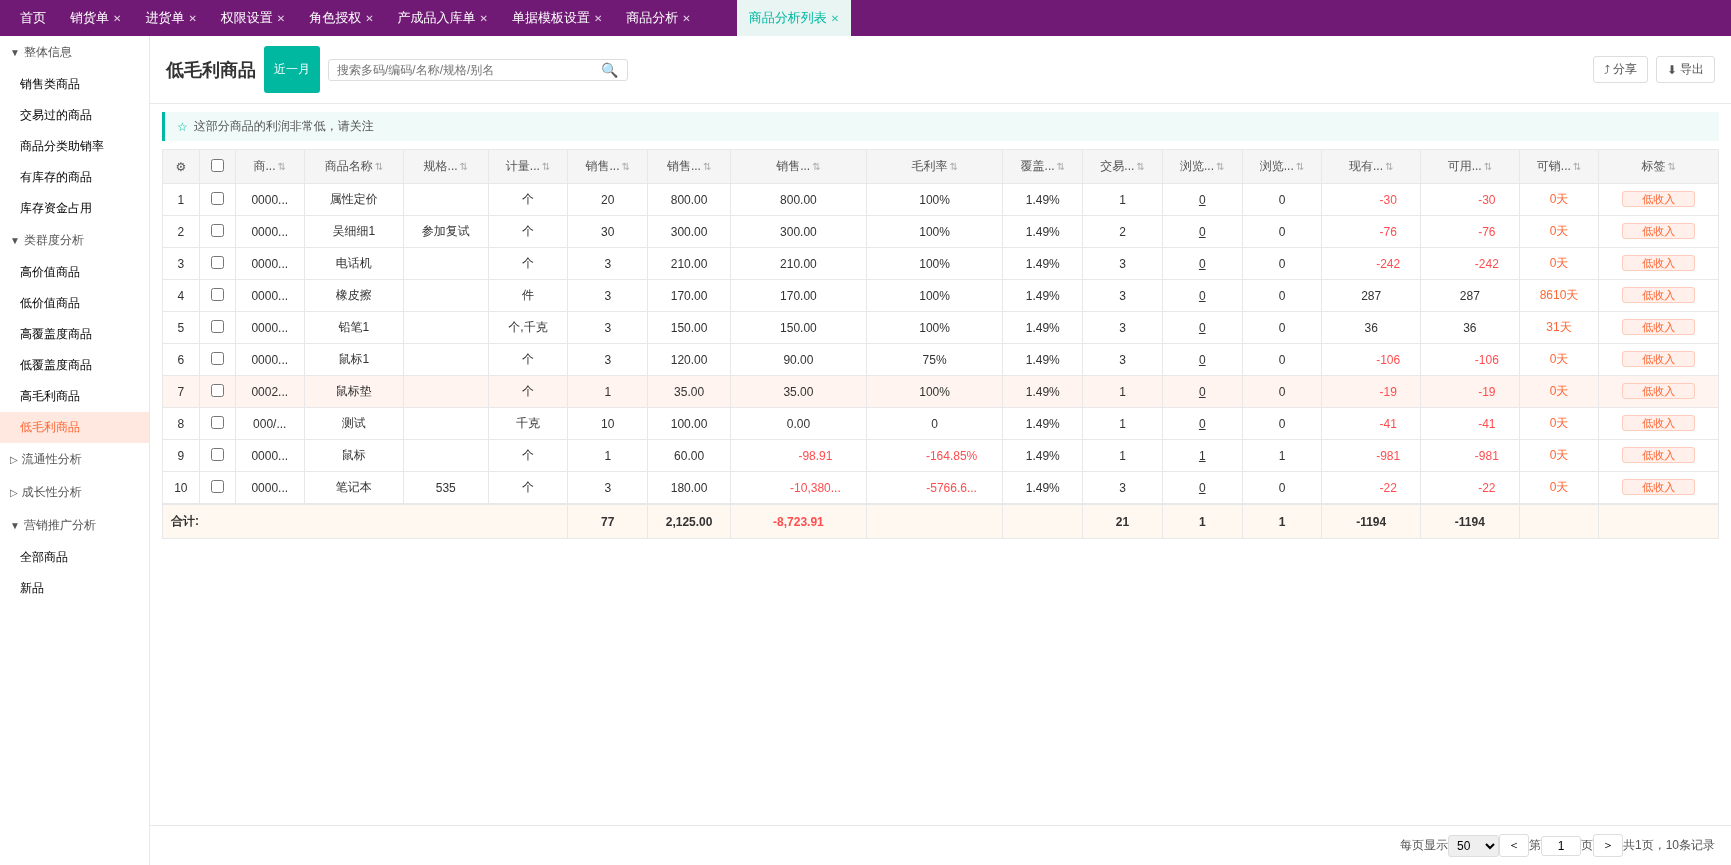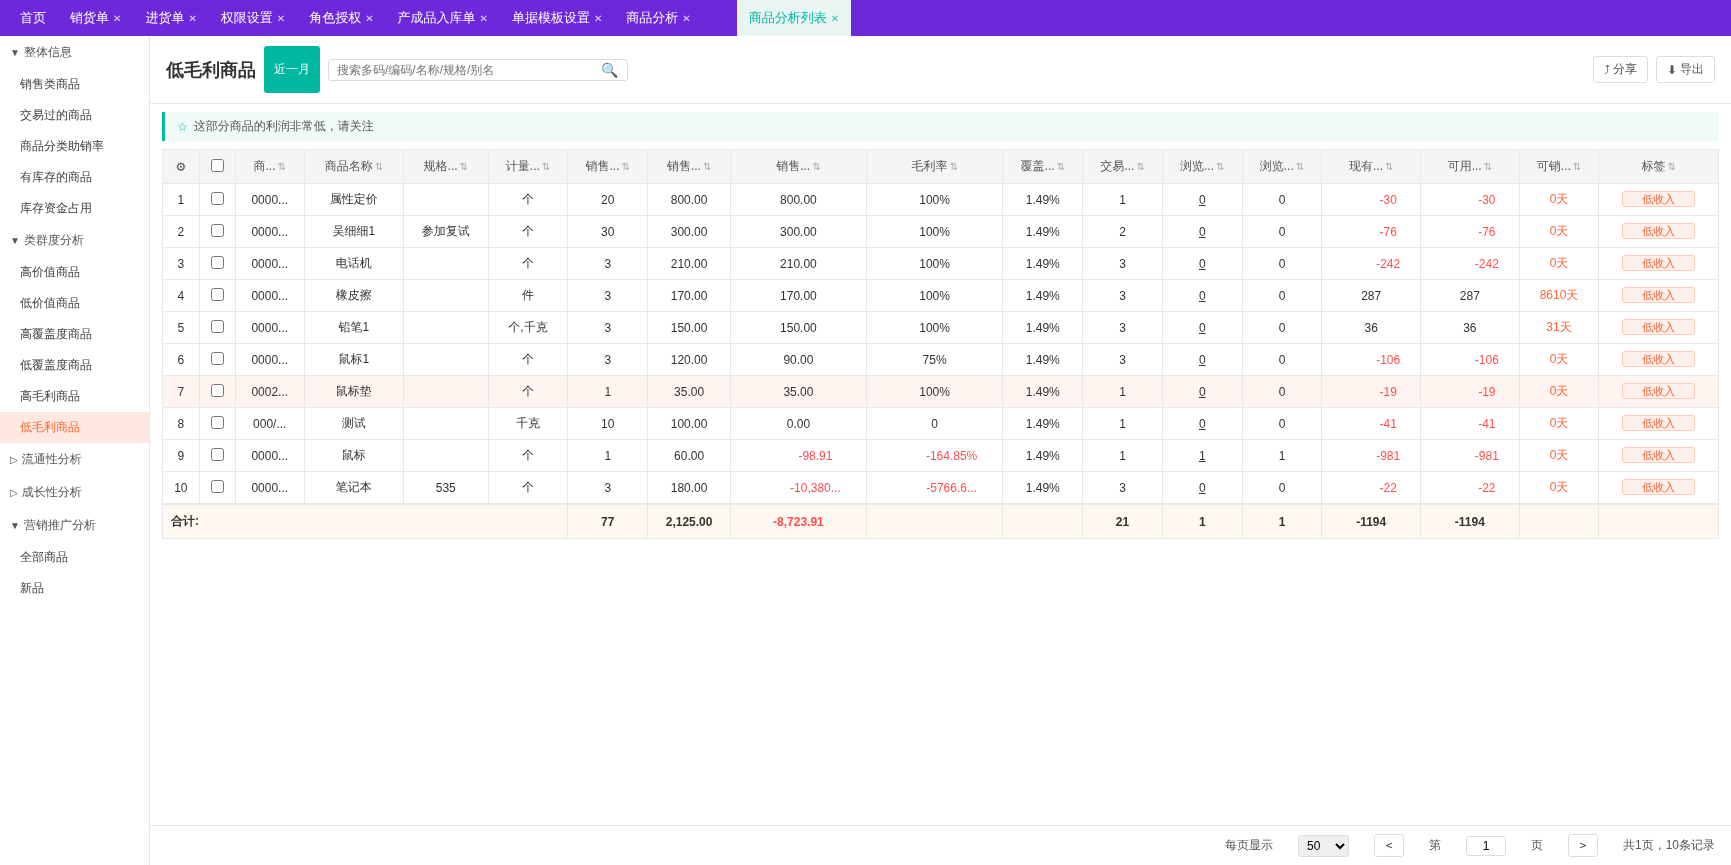--- a/index.html
+++ b/index.html
@@ -1,20 +1,20 @@
 <!DOCTYPE html>
 <html><head>
   <meta charset="utf-8">
   <style>
     * { box-sizing: border-box; margin: 0; padding: 0; }
     body { font-family: "Microsoft YaHei", Arial, sans-serif; font-size: 12px; background: #f5f5f5; color: #333; }
 
     
     .top-nav {
-      background: #6d28d9;
+      background: #701a75;
       display: flex;
       align-items: center;
       height: 36px;
       padding: 0 8px;
     }
     .top-nav .nav-item {
       color: #fff;
       padding: 0 12px;
       height: 36px;
       display: flex;
@@ -42,21 +42,21 @@
       align-items: center;
       padding: 8px 10px;
       font-size: 12px;
       color: #555;
       cursor: pointer;
     }
     .sidebar-group-header .arrow { margin-right: 4px; font-size: 10px; }
     .sidebar-item {
       padding: 7px 10px 7px 20px;
       font-size: 12px;
-      color: #404040;
+      color: #000000;
       cursor: pointer;
     }
     .sidebar-item.active { background: #ffe8e0; color: #ff6633; }
 
     
     .main {
       flex: 1;
       display: flex;
       flex-direction: column;
       overflow: hidden;
@@ -186,21 +186,21 @@
       font-weight: bold;
     }
 
     
     .pagination-bar {
       display: flex;
       align-items: center;
       justify-content: flex-end;
       padding: 8px 16px;
       border-top: 1px solid #e8e8e8;
-      gap: 25px;
+      gap: 0;
       font-size: 12px;
       color: #555;
     }
     .pagination-bar select {
       border: 1px solid #ddd;
       border-radius: 3px;
       padding: 2px 4px;
       font-size: 12px;
     }
     .page-btn {

